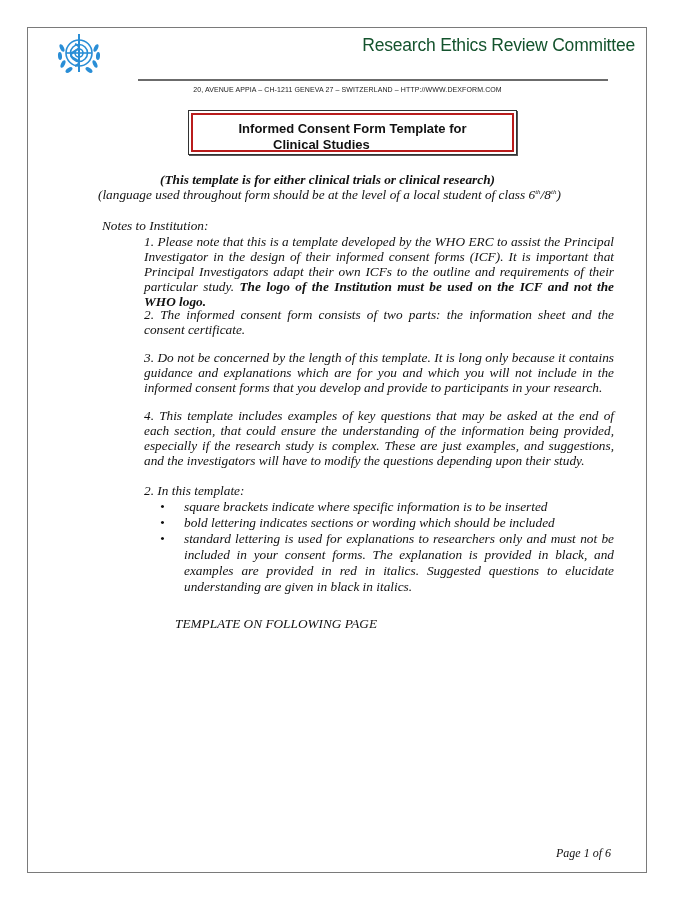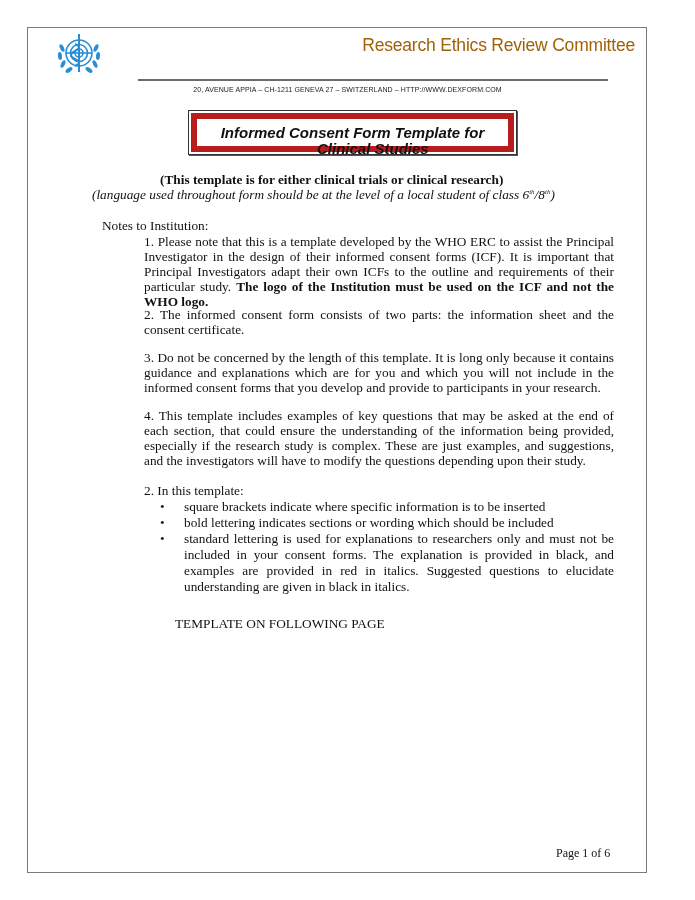--- a/index.html
+++ b/index.html
@@ -10,47 +10,47 @@
   }
   .logo { position: absolute; left: 55px; top: 30px; display: flex; align-items: center; }
   .logo svg { width: 48px; height: 48px; }
   .logo-text {
     margin-left: 4px; color: #2a8ed6; font-family: "DejaVu Sans", sans-serif;
     font-weight: bold; font-size: 16.5px; line-height: 17px; letter-spacing: -0.4px;
   }
   .committee {
     position: absolute; right: 60px; top: 35px; text-align: center;
     font-family: "Liberation Sans", sans-serif; font-size: 17.5px; line-height: 21px;
-    color: #a16207; letter-spacing: -0.2px;
+    color: #14532d; letter-spacing: -0.2px;
   }
   .header-rule {
     position: absolute; left: 138px; top: 79px; width: 470px; height: 2px; background: #6b6b6b;
   }
   .address {
     position: absolute; left: 0; width: 695px; top: 86px; text-align: center;
     font-family: "Liberation Sans", sans-serif; font-size: 7px; color: #222; letter-spacing: 0.1px;
   }
   .title-box {
     position: absolute; left: 188px; top: 110px; width: 329px; height: 45px;
     border: 1px solid #333; box-sizing: border-box; padding: 2px;
     box-shadow: 1px 1px 0 #555;
   }
   .title-inner {
-    width: 100%; height: 100%; border: 6px solid #b91c1c; box-sizing: border-box;
-    font-family: "Liberation Sans", sans-serif; font-style: italic; font-weight: bold;
-    font-size: 15px; line-height: 16px; color: #111; padding-top: 6px;
+    width: 100%; height: 100%; border: 2px solid #b91c1c; box-sizing: border-box;
+    font-family: "Liberation Sans", sans-serif; font-weight: bold;
+    font-size: 13px; line-height: 16px; color: #111; padding-top: 6px;
   }
   .title-l1 { text-align: center; display: block; }
-  .title-l2 { display: block; padding-left: 120px; }
-  .serif { font-family: "Liberation Serif", serif; color: #111; }
+  .title-l2 { display: block; padding-left: 80px; }
+  .serif { font-family: "Liberation Serif", serif; color: #111; font-style: italic; }
   .subtitle-bold {
     position: absolute; left: 160px; top: 172px; font-weight: bold; font-size: 13.3px;
   }
   .subtitle-ital {
-    position: absolute; left: 92px; top: 187px; font-style: italic; font-size: 13.3px;
+    position: absolute; left: 98px; top: 187px; font-style: italic; font-size: 13.3px;
   }
   .subtitle-ital sup { font-size: 7px; vertical-align: 5px; }
   .notes-head { position: absolute; left: 102px; top: 218px; font-size: 13.3px; }
   .para {
     position: absolute; left: 144px; width: 470px; font-size: 13.3px; line-height: 15px;
     text-align: justify;
   }
   .p1 { top: 234px; }
   .p2 { top: 307px; }
   .p3 { top: 350px; }

